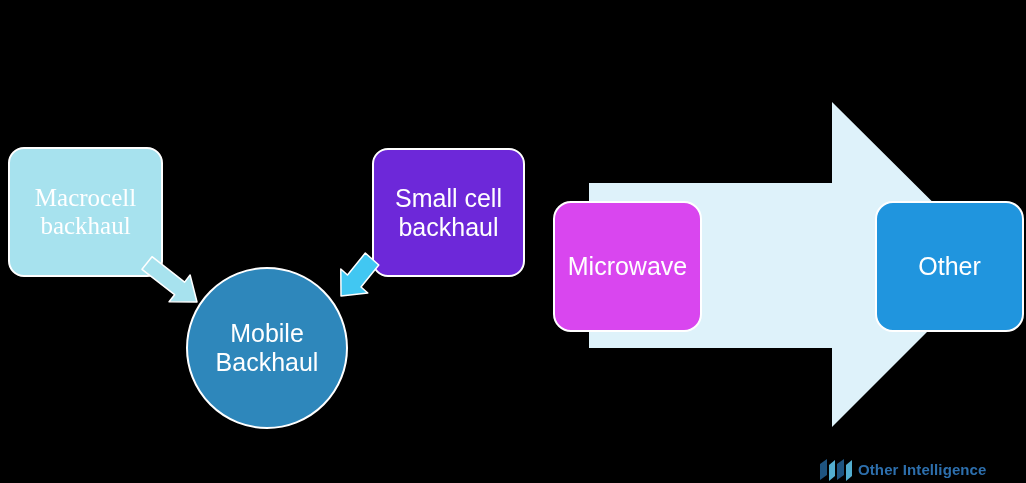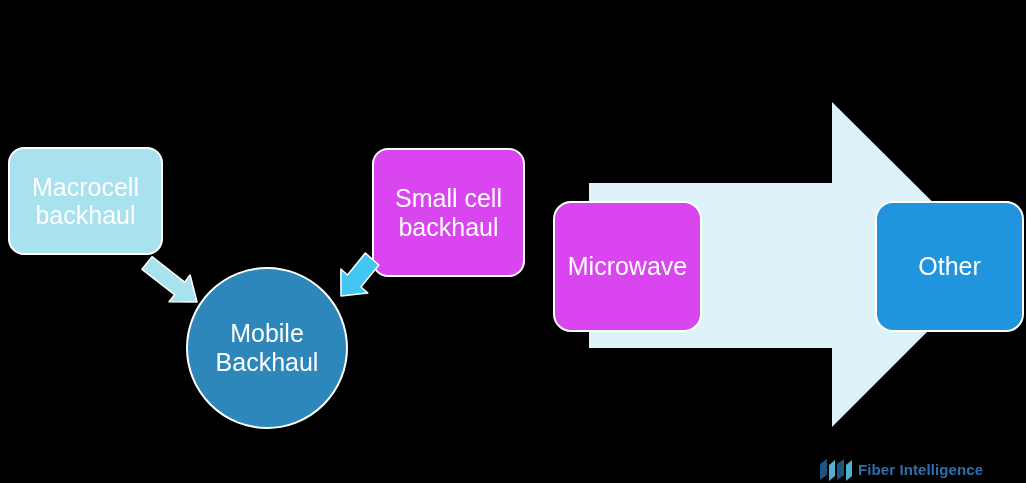--- a/index.html
+++ b/index.html
@@ -80,25 +80,25 @@
 </style>
 </head>
 <body>
 
 <div class="canvas" style="background-color: rgb(0, 0, 0); color: rgb(255, 255, 255);">
 
   <svg class="overlay" viewBox="0 0 1026 483">
     <polygon points="589,183 832,183 832,102 995,264 832,427 832,348 589,348" fill="#def2fa"></polygon>
   </svg>
 
-  <div class="shape-box" style="left: 8px; top: 147px; width: 155px; height: 108px; background-color: rgb(167, 226, 238);">
+  <div class="shape-box" style="left: 8px; top: 147px; width: 155px; height: 130px; background-color: rgb(167, 226, 238); font-family: Liberation Serif, serif;">
     <span class="lbl">Macrocell backhaul</span>
   </div>
 
-  <div class="shape-box" style="left: 372px; top: 148px; width: 153px; height: 129px; background-color: #d946ef;">
+  <div class="shape-box" style="left: 372px; top: 148px; width: 153px; height: 129px; background-color: #6d28d9;">
     <span class="lbl">Small cell backhaul</span>
   </div>
 
   <svg class="overlay" viewBox="0 0 1026 483">
     <polygon stroke="#ffffff" stroke-width="1.5" stroke-linejoin="round" points="142,269.3 174.6,294.7 169.1,301.8 197,302 190.1,275 184.6,282.1 152,256.7" fill="#a7e2ee"></polygon>
     <polygon stroke="#ffffff" stroke-width="1.5" stroke-linejoin="round" points="365.3,253 347.5,275 340.8,269 341,296 367.8,293 361,287 378.8,265" fill="#41c7f2"></polygon>
   </svg>
 
   <div class="circle-node" style="left: 186px; top: 267px; width: 162px; height: 162px; background-color: rgb(46, 135, 187);">
     <span class="lbl">Mobile Backhaul</span>
@@ -113,16 +113,16 @@
     <span class="lbl">Other</span>
   </div>
 
   <div class="logo">
     <svg width="32" height="23" viewBox="0 0 32 23">
       <polygon points="0,22 0,6 7,1 7,17" fill="#1e5480"></polygon>
       <polygon points="9,23 9,7 15,2 15,18" fill="#53aed0"></polygon>
       <polygon points="17,22 17,6 24,1 24,17" fill="#1e5480"></polygon>
       <polygon points="26,23 26,7 32,2 32,18" fill="#53aed0"></polygon>
     </svg>
-    <span class="logo-text" style="color: rgb(45, 111, 173);">Fiber Intelligence</span>
+    <span class="logo-text" style="color: rgb(45, 111, 173);">Other Intelligence</span>
   </div>
 
 </div>
 
 </body></html>

